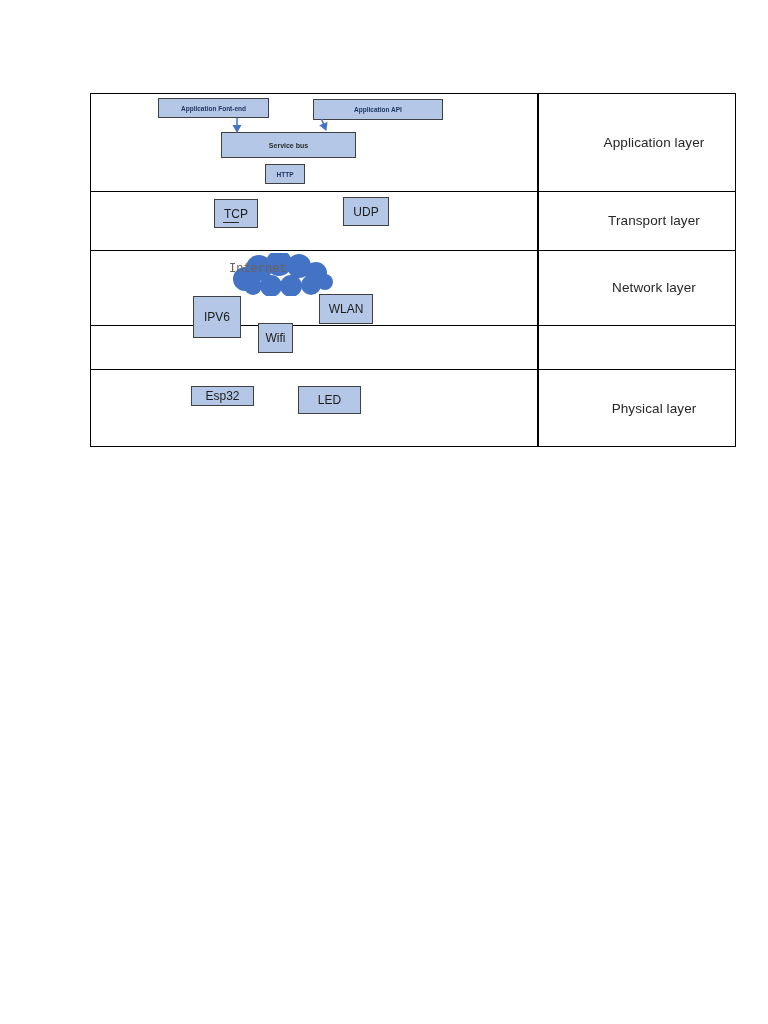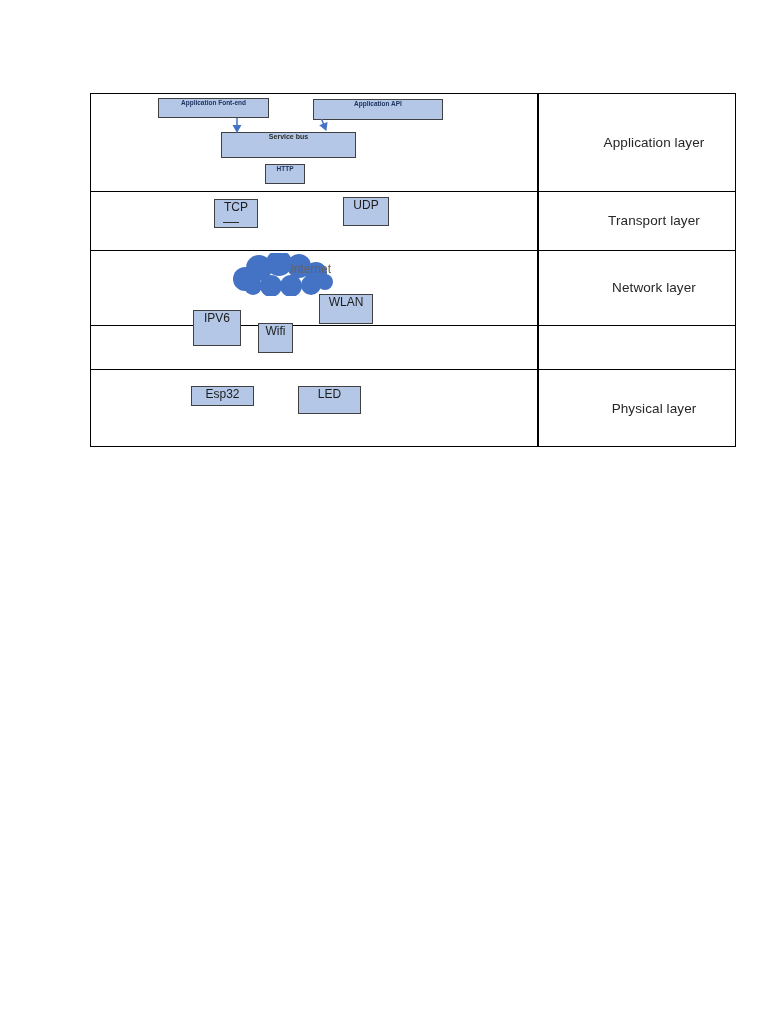--- a/index.html
+++ b/index.html
@@ -16,32 +16,32 @@
   .hline{position:absolute;left:0;right:0;height:1.4px;background:var(--table-border,#000);}
   .vline{position:absolute;top:0;bottom:0;width:1.5px;background:var(--table-border,#000);left:446px;}
   .row-label{
     position:absolute;left:447px;width:196px;
     display:flex;align-items:center;justify-content:center;
     font-size:13.5px;color:var(--label-text,#262626);letter-spacing:0.1px;margin-left:18px;
   }
   .node{
     position:absolute;background:var(--box-fill,#B4C7E7);
     border:1.5px solid var(--box-border,#404040);box-sizing:border-box;
-    display:flex;justify-content:center;
+    display:flex;align-items:center;justify-content:center;
     color:#1c1c1c;
   }
   .node.tiny{font-size:6.5px;font-weight:700;color:#1e3560;}
   .node.mid{font-size:7px;font-weight:600;color:#2b2b2b;}
   .node.std{font-size:12px;}
   .tcp-underline{position:absolute;left:8px;bottom:4px;width:16px;height:1.5px;background:#2b2b2b;}
   .cloud-wrap{position:absolute;left:138px;top:159px;width:112px;height:43px;}
   .cloud-wrap svg{position:absolute;left:0;top:0;color:var(--cloud-blue,#4472C4);}
   .cloud-text{
-    position:absolute;left:0;right:10px;top:9px;text-align:right;
-    font-size:12px;color:var(--internet-text,#6B6157);
+    position:absolute;left:0;right:10px;top:9px;text-align:left;
+    font-size:12px;color:var(--internet-text,#6B6157);font-family:Liberation Mono, monospace;
   }
   .arrows{position:absolute;left:0;top:0;pointer-events:none;color:var(--arrow-blue,#4472C4);}
 </style>
 </head>
 <body>
 
 <div class="page">
   <div class="layer-table">
 
     <div class="hline" style="top:97px"></div>
@@ -87,21 +87,21 @@
           <circle cx="96" cy="29" r="8"></circle>
           <circle cx="82" cy="32" r="10"></circle>
           <circle cx="62" cy="33" r="11"></circle>
           <circle cx="42" cy="33" r="11"></circle>
           <circle cx="24" cy="33" r="9"></circle>
         </g>
       </svg>
       <span class="cloud-text">Internet</span>
     </div>
 
-    <div class="node std" style="left:102px;top:216px;width:48px;height:36px">
+    <div class="node std" style="left:102px;top:202px;width:48px;height:42px">
         <span>IPV6</span>
       </div>
     <div class="node std" style="left:228px;top:200px;width:54px;height:30px">
         <span>WLAN</span>
       </div>
 
     <div class="node std" style="left:167px;top:229px;width:35px;height:30px">
         <span>Wifi</span>
       </div>
 

